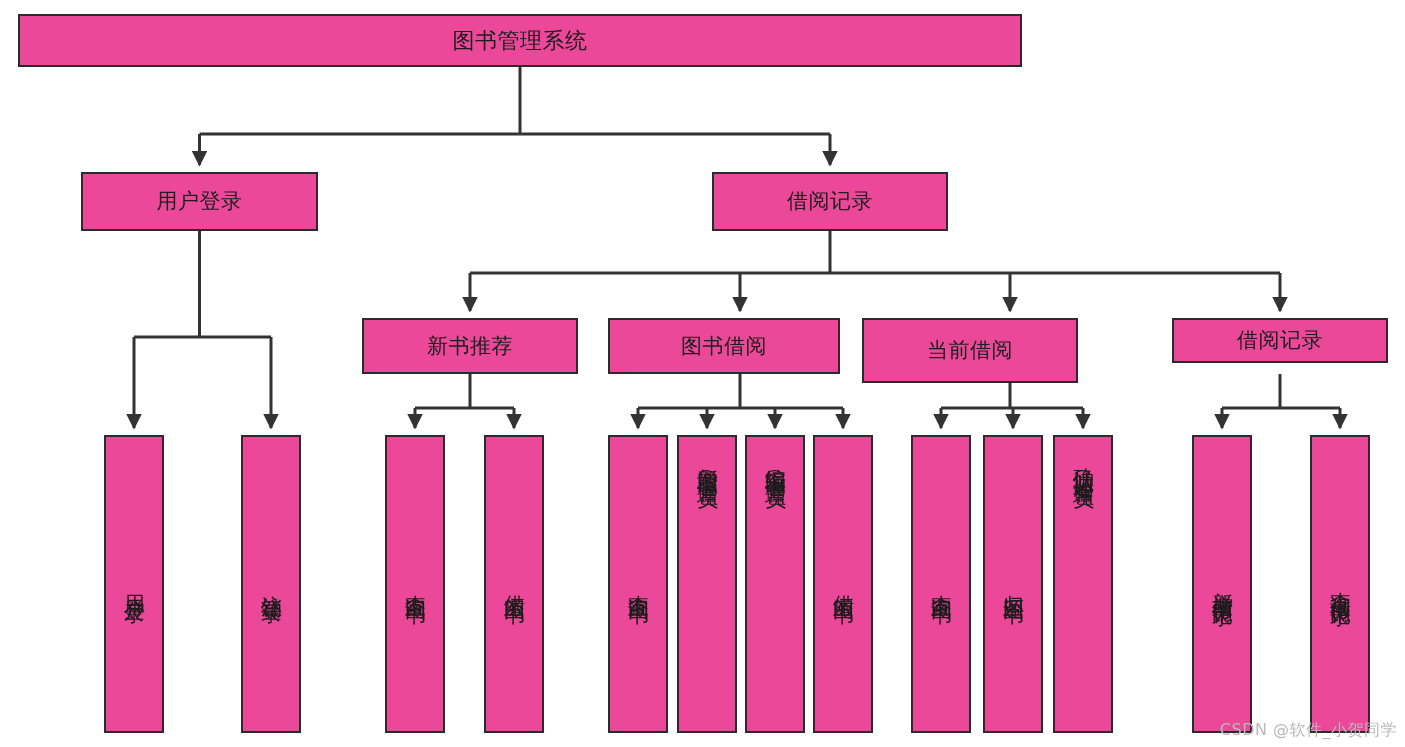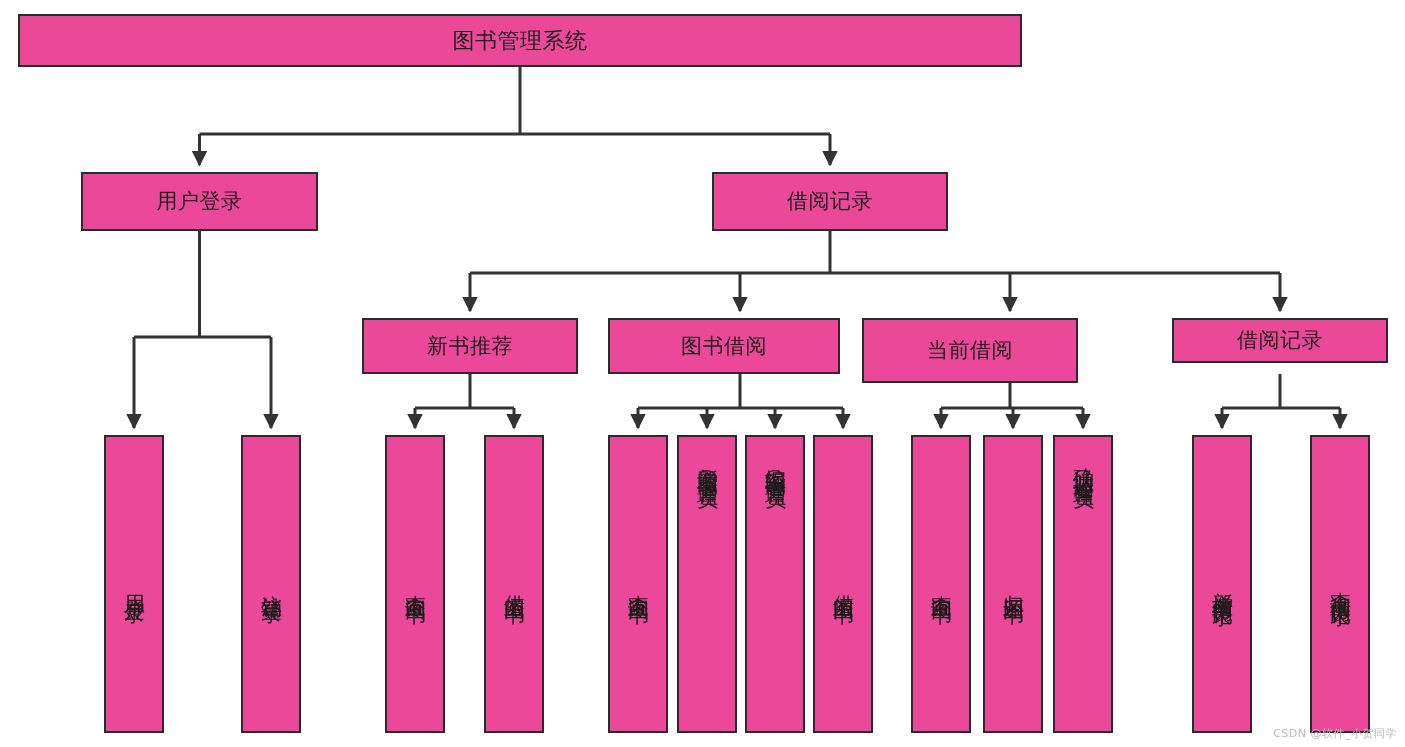--- a/index.html
+++ b/index.html
@@ -65,21 +65,21 @@
     line-height: 1.0;
   }
   .node.vertical.mid-align {
     align-items: center;
     padding-top: 0;
   }
   #watermark {
     position: absolute;
     right: 8px;
     bottom: 6px;
-    font-size: 11px;
+    font-size: 16px;
     color: #b9b9b9;
     letter-spacing: 0.5px;
     z-index: 5;
     white-space: nowrap;
   }
 </style>
 </head>
 <body>
 
 <div id="diagram-root">

